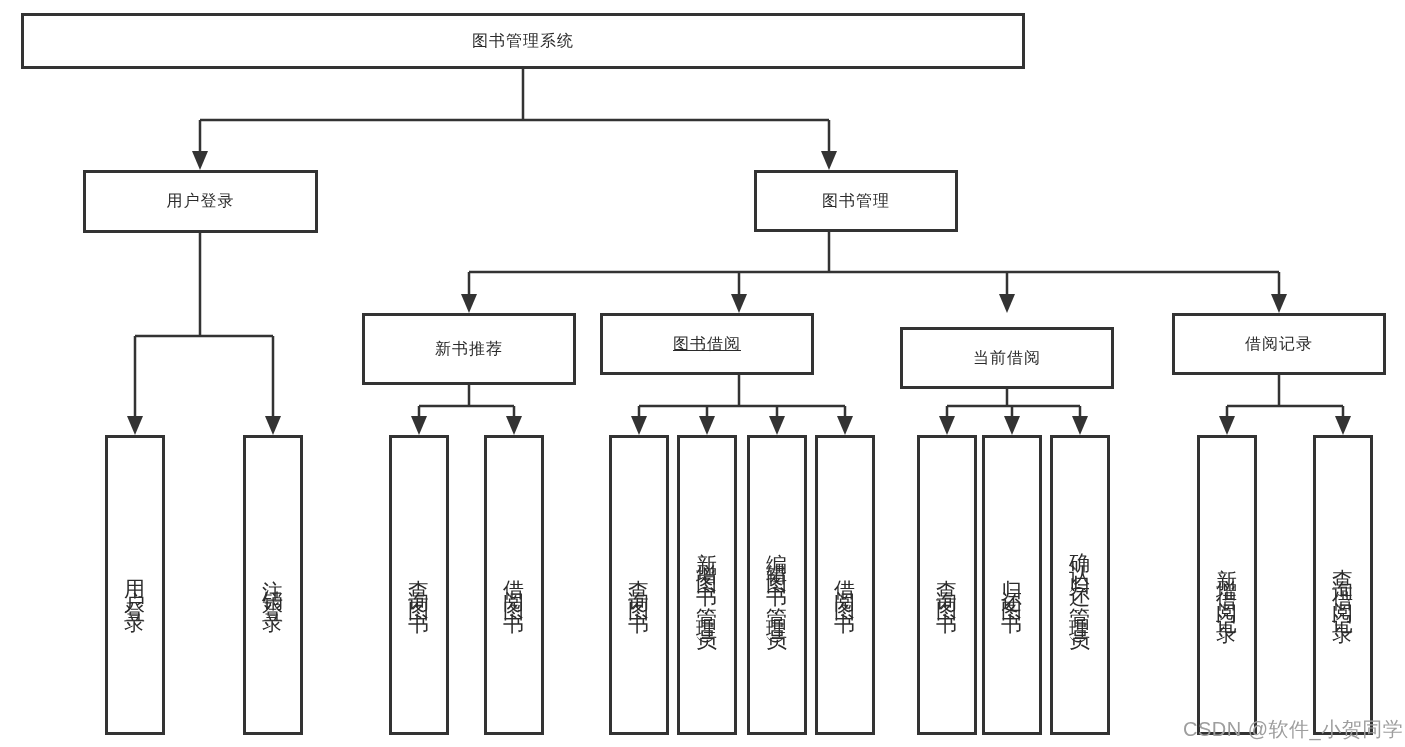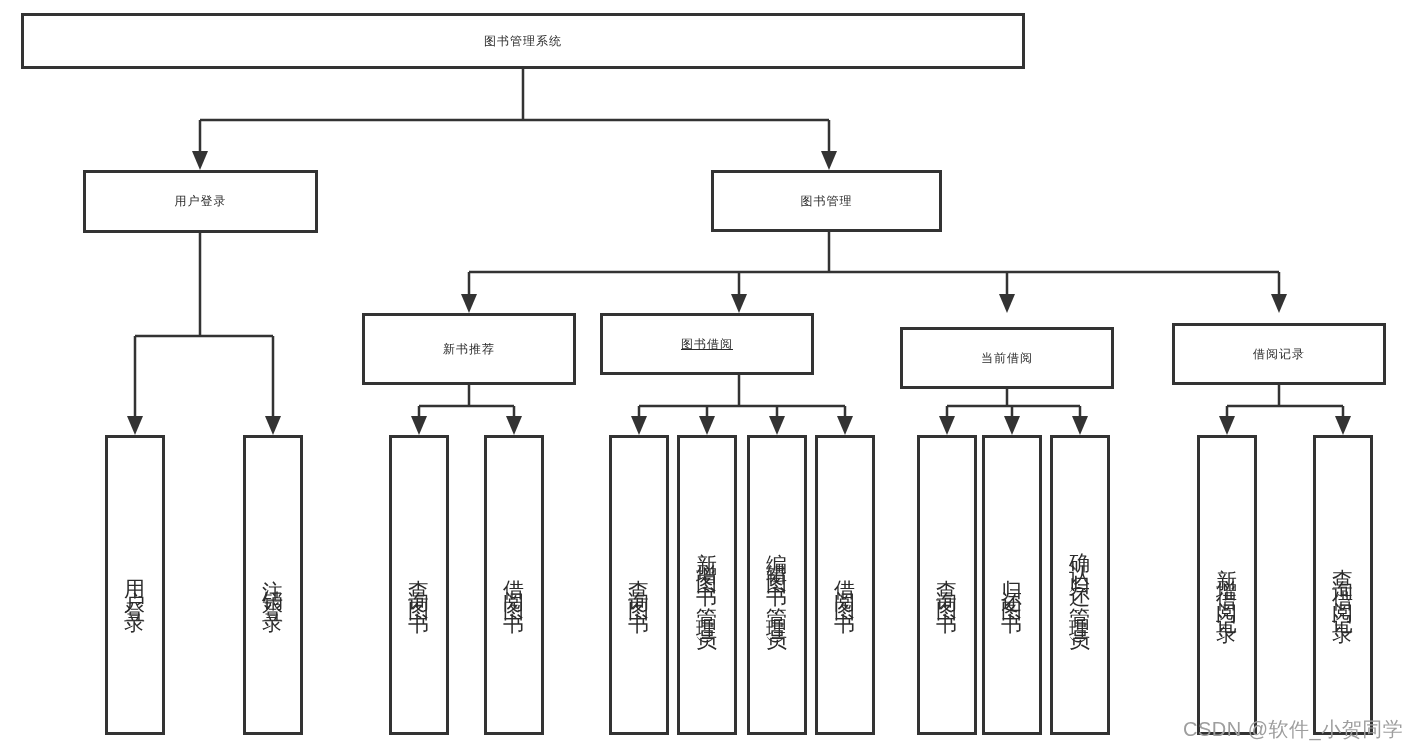--- a/index.html
+++ b/index.html
@@ -16,21 +16,21 @@
     box-sizing: border-box;
     border: 3px solid #333333;
     background: #ffffff;
     display: flex;
     align-items: center;
     justify-content: center;
     color: #2b2b2b;
     z-index: 2;
   }
   .hlabel {
-    font-size: 12px;
+    font-size: 16px;
     letter-spacing: 1px;
     white-space: nowrap;
   }
   .vtext {
     writing-mode: vertical-rl;
     text-orientation: mixed;
     font-size: 21px;
     letter-spacing: 11px;
     line-height: 1;
   }
@@ -97,34 +97,34 @@
     </g>
   </svg>
 
   <div class="box" style="left:21px; top:13px; width:1004px; height:56px;">
     <span class="hlabel">图书管理系统</span>
   </div>
 
   <div class="box" style="left:83px; top:170px; width:235px; height:63px;">
     <span class="hlabel">用户登录</span>
   </div>
-  <div class="box" style="left:711px; top:170px; width:231px; height:62px;">
+  <div class="box" style="left:754px; top:170px; width:204px; height:62px;">
     <span class="hlabel">图书管理</span>
   </div>
 
   <div class="box" style="left:362px; top:313px; width:214px; height:72px;">
     <span class="hlabel">新书推荐</span>
   </div>
   <div class="box" style="left:600px; top:313px; width:214px; height:62px;text-decoration:underline;">
     <span class="hlabel">图书借阅</span>
   </div>
   <div class="box" style="left:900px; top:327px; width:214px; height:62px;">
     <span class="hlabel">当前借阅</span>
   </div>
-  <div class="box" style="left:1172px; top:323px; width:214px; height:62px;">
+  <div class="box" style="left:1172px; top:313px; width:214px; height:62px;">
     <span class="hlabel">借阅记录</span>
   </div>
 
   <div class="box" style="left:105px; top:435px; width:60px; height:300px;">
     <span class="vtext">用户登录</span>
   </div>
   <div class="box" style="left:243px; top:435px; width:60px; height:300px;">
     <span class="vtext">注销登录</span>
   </div>
 

